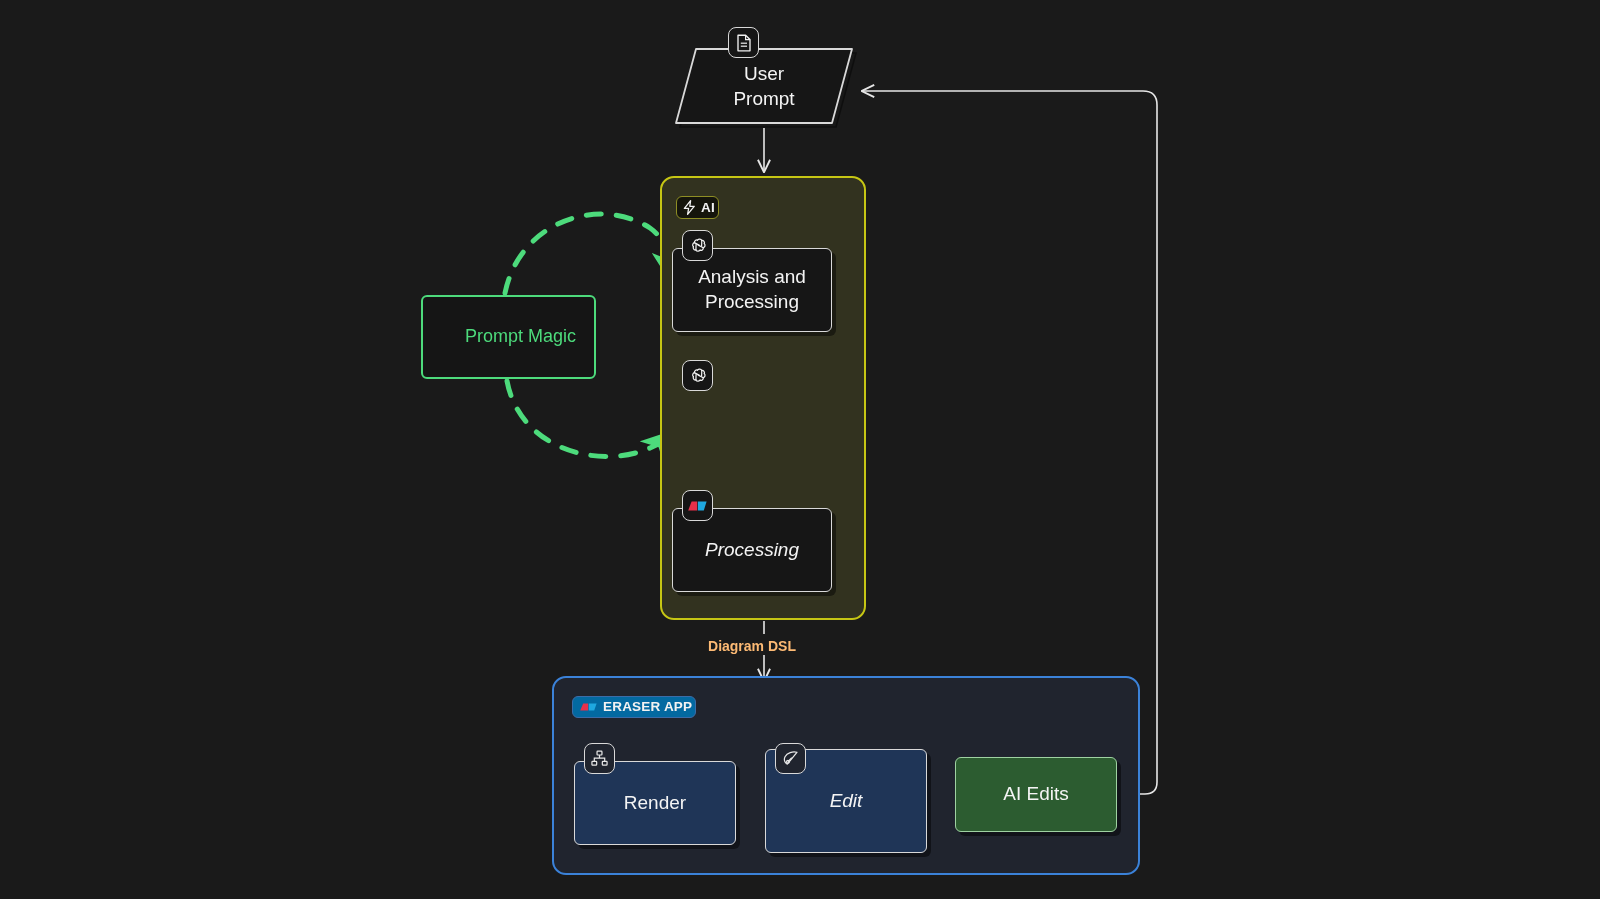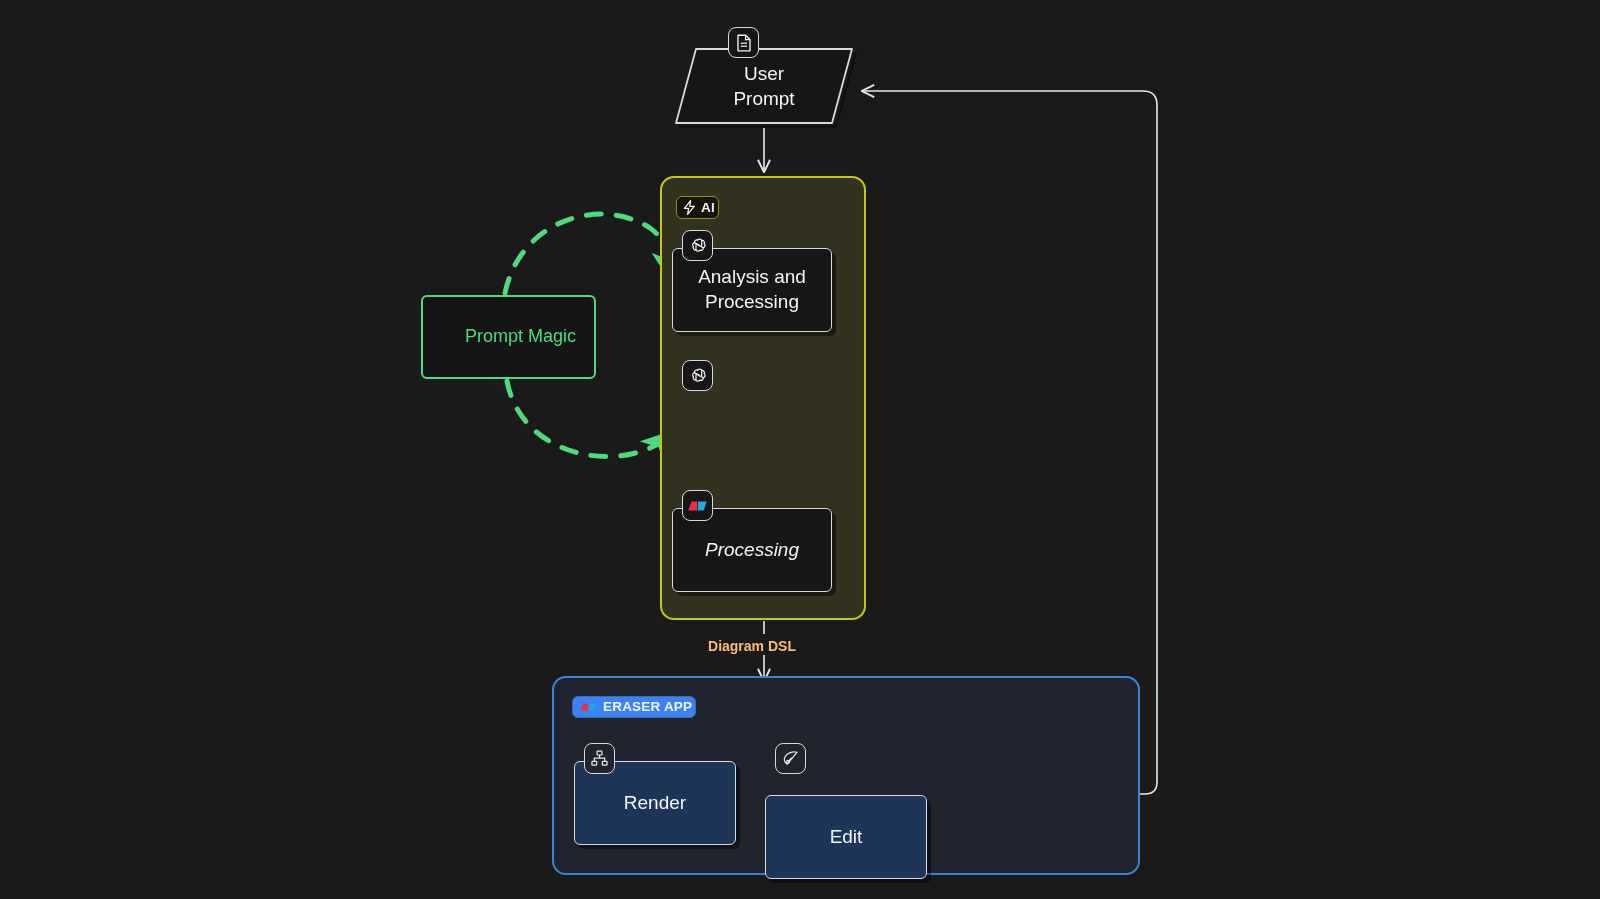--- a/index.html
+++ b/index.html
@@ -55,21 +55,21 @@
     padding: 3px 3px 3px 6px;
     box-sizing: border-box;
     white-space: nowrap;
   }
   .badge-ai {
     left: 14px; top: 18px;
     border: 1px solid #8e8e24;
   }
   .badge-eraser {
     left: 18px; top: 18px;
-    background: #3b82f6;
+    background: #0369a1;
     border: 1px solid #3b6ca8;
   }
   .group-badge .blabel {
     color: #f2f2f2;
     font-size: 13.5px;
     font-weight: bold;
     letter-spacing: .2px;
     line-height: 1;
   }
 
@@ -103,21 +103,21 @@
     background: #151515;
     border: 2.2px solid #4ddb7c;
     color: #4ddb7c;
     padding-left: 24px;
   }
 
   .n-analysis   { left: 672px; top: 248px;  width: 160px; height: 84px; }
   .n-generation { left: 672px; top: 378px;  width: 160px; height: 84px; }
   .n-processing { left: 672px; top: 508px;  width: 160px; height: 84px; font-style: italic; }
   .n-render     { left: 574px; top: 761px;  width: 162px; height: 84px; }
-  .n-edit       { left: 765px; top: 795px;  width: 162px; height: 84px; }
+  .n-edit       { left: 765px; top: 749px;  width: 162px; height: 104px; font-style: italic; }
   .n-aiedits    { left: 955px; top: 757px;  width: 162px; height: 75px; }
   .n-promptmagic{ left: 421px; top: 295px;  width: 175px; height: 84px;
                   font-size: 18px; box-shadow: none; }
 
   
   .para-wrap {
     position: absolute;
     left: 672px; top: 45px; width: 184px; height: 82px;
   }
   .para-label {
@@ -313,14 +313,17 @@
   <div class="icon-badge ib-edit">
     <svg width="17" height="17" viewBox="0 0 18 18">
       <g fill="none" stroke="#e8e8e8" stroke-width="1.3" stroke-linejoin="round">
         <path d="M15.8 2.4 C 11.4 1.2 5.4 3 3.2 7.2 C 1.6 10.3 3 13.6 5.6 15 L 15.8 2.4 Z"></path>
         <path d="M6.2 12.4 L 10.4 8.2"></path>
         <circle cx="6.3" cy="12.4" r="1.5"></circle>
       </g>
     </svg>
   </div>
 
+  <div class="node node-green n-aiedits">
+    <span>AI Edits</span>
+  </div>
 
 </div>
 
 </body></html>

